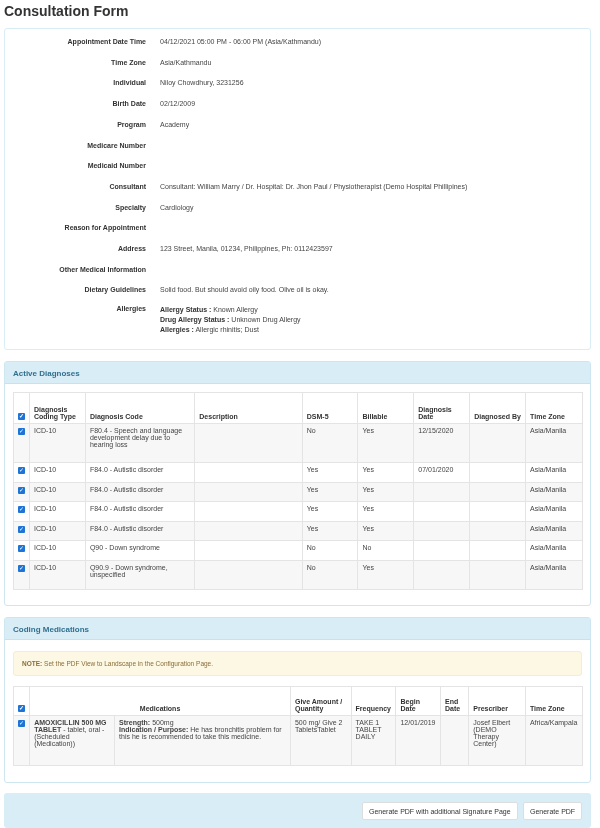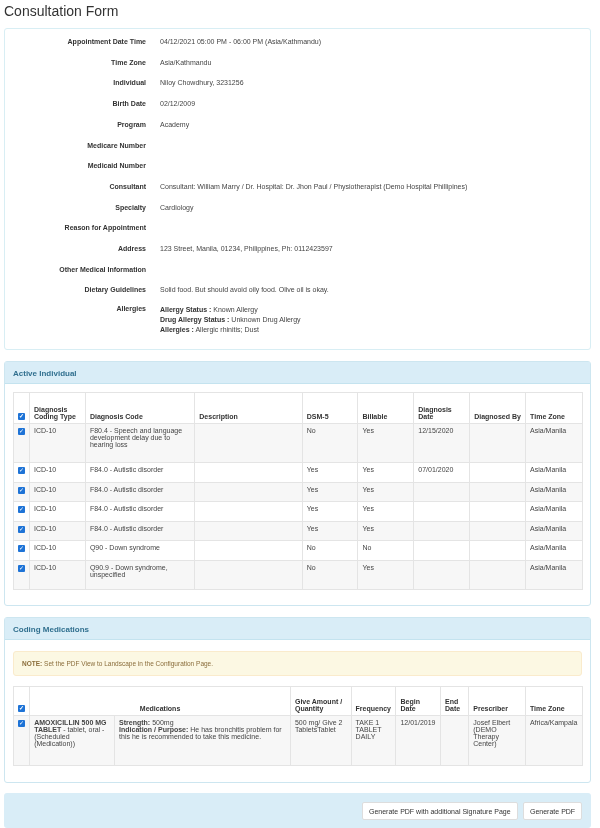--- a/index.html
+++ b/index.html
@@ -1,18 +1,18 @@
 <!DOCTYPE html>
 <html><head>
 <meta charset="utf-8">
 <style>
   * { box-sizing: border-box; }
   html, body { margin: 0; padding: 0; background: #fff; }
   body { width: 600px; height: 828px; overflow: hidden; font-family: "Liberation Sans", sans-serif; color: #333; font-size: 7px; }
-  h1 { margin: 0; position: absolute; left: 4px; top: 3px; font-size: 14px; font-weight: normal; color: #333; }
+  h1 { margin: 0; position: absolute; left: 4px; top: 3px; font-size: 14px; font-weight: bold; color: #333; }
   .info-panel { position: absolute; left: 4px; top: 28px; width: 587px; height: 322px; border: 1px solid #d8eef4; border-radius: 3px; background: #fff; }
   .info-row { position: absolute; left: 0; width: 100%; height: 12px; }
   .info-label { position: absolute; right: 444px; width: 150px; text-align: right; font-weight: bold; font-size: 7px; color: #333; }
   .info-value { position: absolute; left: 155px; font-size: 7px; color: #444; white-space: nowrap; }
   .info-value .line { display: block; line-height: 10px; }
   .info-value b { color: #333; }
   .panel { position: absolute; left: 4px; width: 587px; border: 1px solid #cde6f0; border-radius: 3px; background: #fff; }
   .panel-head { height: 22px; background: #d9edf7; border-bottom: 1px solid #c4e3ef; padding: 7px 8px; font-weight: bold; font-size: 8px; color: #31708f; }
   table { border-collapse: collapse; position: absolute; font-size: 7px; color: #444; }
   th, td { border: 1px solid #e4e4e4; padding: 3px 4px; vertical-align: top; text-align: left; }
@@ -85,21 +85,21 @@
     <span class="info-label">Allergies</span>
     <span class="info-value">
       <span class="line"><b>Allergy Status :</b><span> Known Allergy</span></span>
       <span class="line"><b>Drug Allergy Status :</b><span> Unknown Drug Allergy</span></span>
       <span class="line"><b>Allergies :</b><span> Allergic rhinitis; Dust</span></span>
     </span>
   </div>
 </div>
 
 <div class="panel" style="top:361px; height:245px">
-  <div class="panel-head">Active Individual</div>
+  <div class="panel-head">Active Diagnoses</div>
   <table style="left:8px; top:30px; width:570px">
     <colgroup>
         <col style="width:15px">
         <col style="width:56px">
         <col style="width:110px">
         <col style="width:108px">
         <col style="width:56px">
         <col style="width:56px">
         <col style="width:56px">
         <col style="width:56px">

